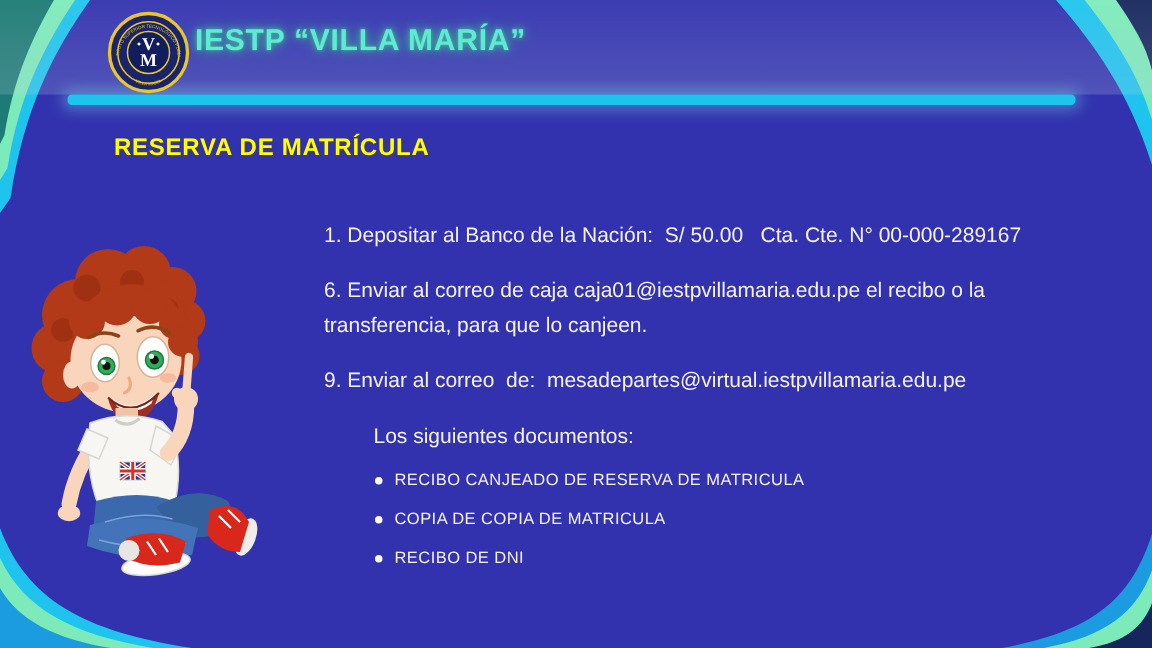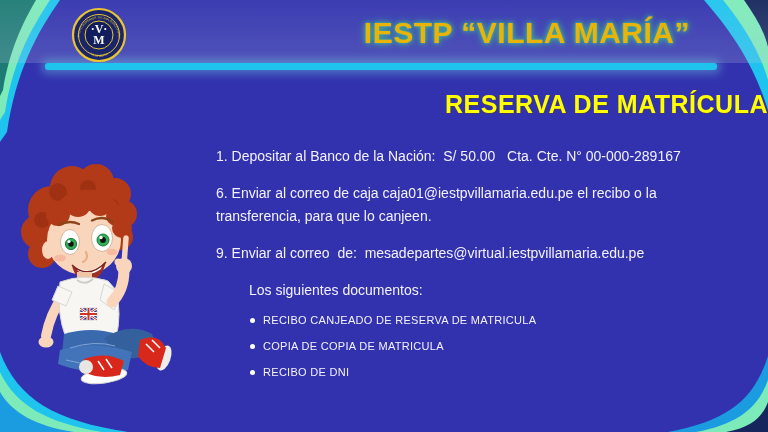--- a/index.html
+++ b/index.html
@@ -16,33 +16,33 @@
   .sw-navy{fill:var(--navy,#16265c);}
   .sw-blue{fill:var(--brightblue,#1b9be0);}
   
   .header-band{
     position:absolute;top:0;left:0;right:0;height:63px;z-index:1;
     background:linear-gradient(180deg,rgba(255,255,255,.05),rgba(190,200,225,.22));
   }
   .logo{position:absolute;left:69px;top:6px;width:60px;height:58px;z-index:3;}
   .header-title{
     position:absolute;left:130px;top:16px;width:560px;z-index:3;
-    text-align:right;color:#eab308;font-weight:bold;font-size:30px;letter-spacing:.5px;
+    text-align:left;color:#5eead4;font-weight:bold;font-size:20px;letter-spacing:.5px;
     text-shadow:0 0 2px var(--titleglow,#3fae9b),0 0 5px var(--titleglow,#3fae9b),0 0 9px var(--titleglow,#3fae9b);
     white-space:nowrap;
   }
   .divider{
     position:absolute;left:45px;top:63px;width:672px;height:7px;z-index:2;
     background:var(--cyan,#1ec4ee);border-radius:3px;
     box-shadow:0 0 9px 4px rgba(110,190,220,.45);
   }
   
   .slide-title{
     position:absolute;left:76px;top:90px;width:692px;z-index:3;
-    text-align:right;color:var(--yellow,#ffff00);font-weight:bold;font-size:25px;
+    text-align:left;color:var(--yellow,#ffff00);font-weight:bold;font-size:16px;
     letter-spacing:.5px;white-space:nowrap;
     text-shadow:0 1px 1px rgba(90,70,0,.45);
   }
   
   .content{
     position:absolute;left:216px;top:145px;width:565px;z-index:3;
     color:var(--text,#f4f1fb);font-size:14px;line-height:23px;
   }
   .step{margin-bottom:14px;}
   .step-line{display:block;white-space:pre-wrap;}

